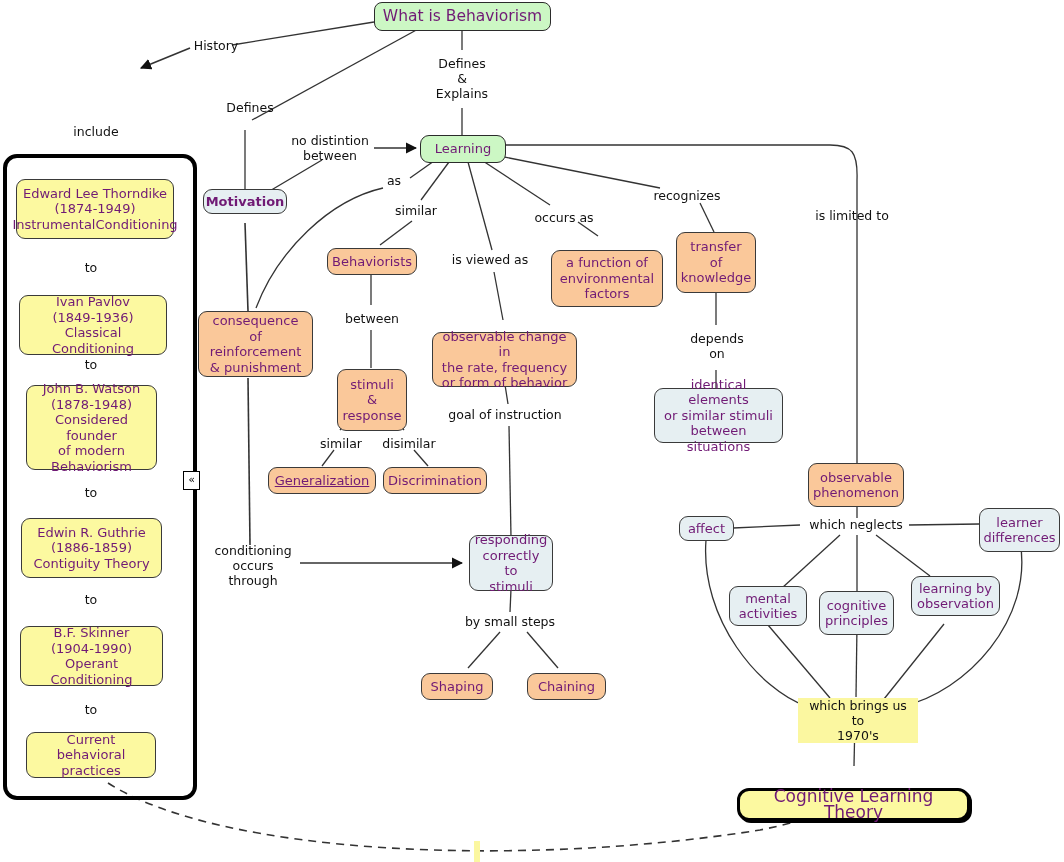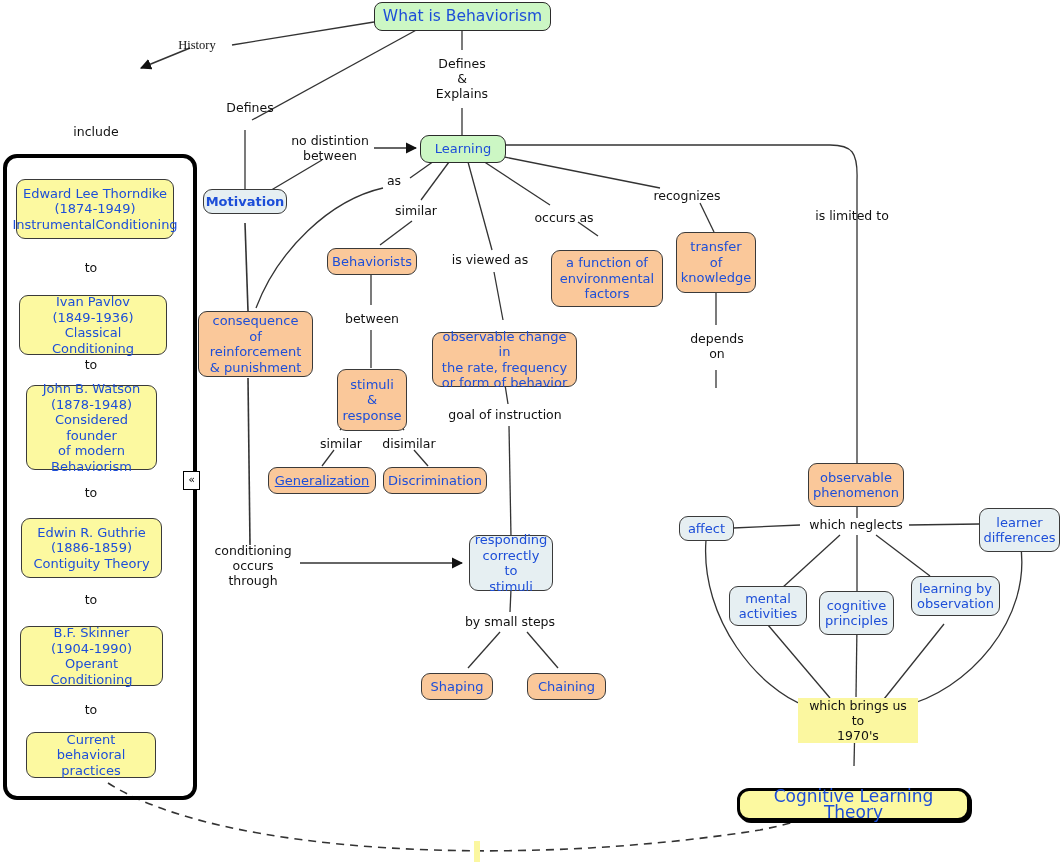--- a/index.html
+++ b/index.html
@@ -27,21 +27,21 @@
   }
   .node {
     position: absolute;
     box-sizing: border-box;
     display: flex;
     align-items: center;
     justify-content: center;
     text-align: center;
     border: 1px solid #333333;
     border-radius: 9px;
-    color: #1d4ed8;
+    color: #701a75;
     font-size: 13px;
     line-height: 15.5px;
     padding: 2px 6px;
     white-space: pre-line;
     z-index: 3;
   }
   .green  { background: #ccf7c4; border-color: #2b2b2b; }
   .orange { background: #fac89a; border-color: #3a3a3a; }
   .blue   { background: #e6eff2; border-color: #3a3a3a; }
   .yellow { background: #fcf9a0; border-color: #3a3a3a; }
@@ -242,20 +242,23 @@
 or form of behavior</div>
 
   <div class="node orange" style="left:551px; top:250px; width:112px; height:57px;">a function of
 environmental
 factors</div>
 
   <div class="node orange" style="left:676px; top:232px; width:80px; height:61px;">transfer
 of
 knowledge</div>
 
+  <div class="node blue" style="left:654px; top:388px; width:129px; height:55px;">identical elements
+or similar stimuli
+between situations</div>
 
   <div class="node blue" style="left:469px; top:535px; width:84px; height:56px;">responding
 correctly to
 stimuli</div>
 
   <div class="node orange" style="left:421px; top:673px; width:72px; height:27px;">Shaping</div>
 
   <div class="node orange" style="left:527px; top:673px; width:79px; height:27px;">Chaining</div>
 
   <div class="node orange" style="left:808px; top:463px; width:96px; height:44px;">observable
@@ -270,21 +273,21 @@
 activities</div>
 
   <div class="node blue" style="left:819px; top:591px; width:75px; height:44px;">cognitive
 principles</div>
 
   <div class="node blue" style="left:911px; top:576px; width:89px; height:40px;">learning by
 observation</div>
 
   <div class="node yellow big-title" style="left:737px; top:765px; width:233px; height:33px;margin-top:23px;">Cognitive Learning Theory</div>
 
-  <div class="label" style="left:169px; top:38px; width:56px;font-family:Liberation Serif, serif;">History</div>
+  <div class="label" style="left:188px; top:38px; width:56px;">History</div>
 
   <div class="label" style="left:220px; top:100px; width:60px;">Defines</div>
 
   <div class="label" style="left:430px; top:56px; width:64px;">Defines
 &amp;
 Explains</div>
 
   <div class="label" style="left:68px; top:124px; width:56px;">include</div>
 
   <div class="label" style="left:78px; top:260px; width:26px;">to</div>

